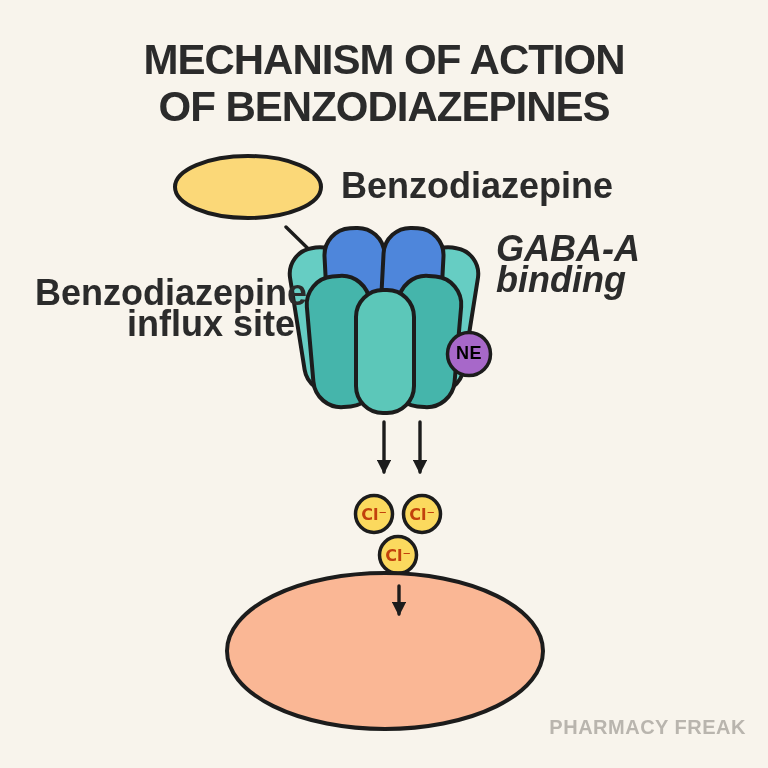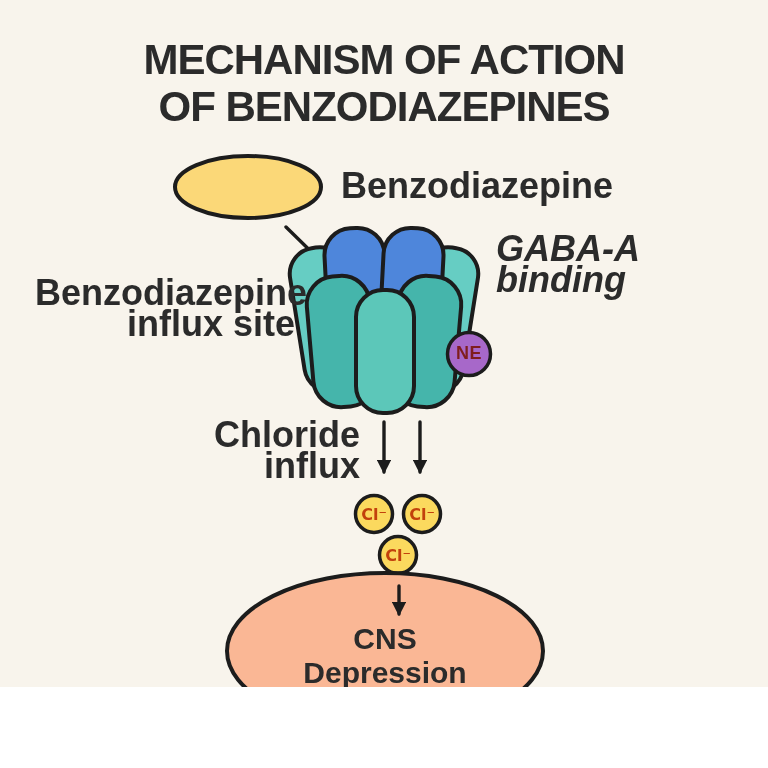--- a/index.html
+++ b/index.html
@@ -1,17 +1,17 @@
 <!DOCTYPE html>
 <html style="--background: #f8f4ec; --outline: #1c1c1c; --text: #2b2b2b; --benzo-fill: #fbd878; --receptor-blue: #4e86db; --teal-back: #66cdc3; --teal-front: #45b5ab; --teal-center: #5cc7b9; --ne-fill: #a768c9; --ion-fill: #fbd95e; --cns-fill: #fab795; --watermark-gray: #b9b5ae;"><head>
 <meta charset="utf-8">
 <style>
   html,body{margin:0;padding:0;}
   body{width:768px;height:768px;font-family:"Liberation Sans","DejaVu Sans",sans-serif;}
-  .canvas{position:relative;width:768px;height:687px;background:var(--background);overflow:hidden;}
+  .canvas{position:relative;width:768px;height:768px;background:var(--background);overflow:hidden;}
   svg.art{position:absolute;left:0;top:0;}
 
   
   .lobe{stroke:var(--outline);stroke-width:4px;}
   .f-blue{fill:var(--receptor-blue);}
   .f-back{fill:var(--teal-back);}
   .f-front{fill:var(--teal-front);}
   .f-center{fill:var(--teal-center);}
   .benzo{fill:var(--benzo-fill);stroke:var(--outline);stroke-width:4px;}
   .ion{fill:var(--ion-fill);stroke:var(--outline);stroke-width:3.5px;}
@@ -25,21 +25,21 @@
          font-weight:700;font-size:42px;line-height:47px;letter-spacing:-1px;color:var(--text);}
   .title span{display:block;}
   .lbl{position:absolute;font-weight:700;font-size:36px;line-height:31px;color:var(--text);}
   .lbl span{display:block;}
   .benzo-label{left:341px;top:170px;}
   .binding-label{right:473px;top:277px;text-align:right;width:260px;}
   .receptor-label{left:496px;top:233px;font-style:italic;}
   .gaba-label{left:524px;top:342px;}
   .chloride-label{right:408px;top:419px;text-align:right;width:200px;}
   .ne-text{position:absolute;left:447px;top:343px;width:44px;text-align:center;
-           font-weight:700;font-size:18px;color:#7f1d1d;letter-spacing:0.5px;}
+           font-weight:700;font-size:18px;color:#000000;letter-spacing:0.5px;}
   .cl-text{position:absolute;width:38px;text-align:center;font-weight:700;font-size:16px;
            color:#c2410c;font-family:"DejaVu Sans","Liberation Sans",sans-serif;}
   .cl-a{left:355px;top:505px;}
   .cl-b{left:403px;top:505px;}
   .cl-c{left:379px;top:546px;}
   .cns-label{position:absolute;left:385px;top:622px;transform:translateX(-50%);text-align:center;
              font-weight:700;font-size:30px;line-height:34px;color:var(--text);white-space:nowrap;}
   .cns-label span{display:block;}
   .watermark{position:absolute;right:22px;top:716px;font-weight:700;font-size:20px;
              letter-spacing:0.5px;color:var(--watermark-gray);}
@@ -98,27 +98,20 @@
   </div>
 
   <div class="lbl receptor-label">
     <span>GABA-A</span>
     <span>binding</span>
   </div>
 
   <div class="ne-text">NE</div>
 
 
-  <div class="lbl chloride-label">
-    <span>Chloride</span>
-    <span>influx</span>
-  </div>
 
   <div class="cl-text cl-a">Cl⁻</div>
   <div class="cl-text cl-b">Cl⁻</div>
   <div class="cl-text cl-c">Cl⁻</div>
 
-  <div class="cns-label">
-    <span>CNS</span>
-    <span>Depression</span>
-  </div>
 
+  <div class="watermark">PHARMACY FREAK</div>
 </div>
 
 </body></html>

